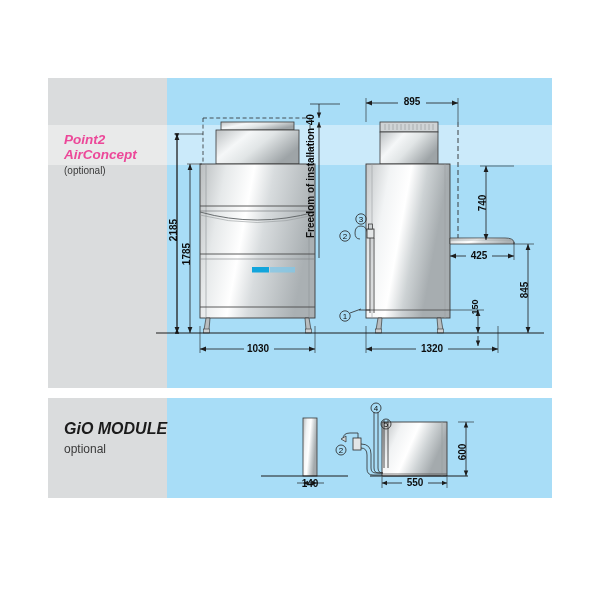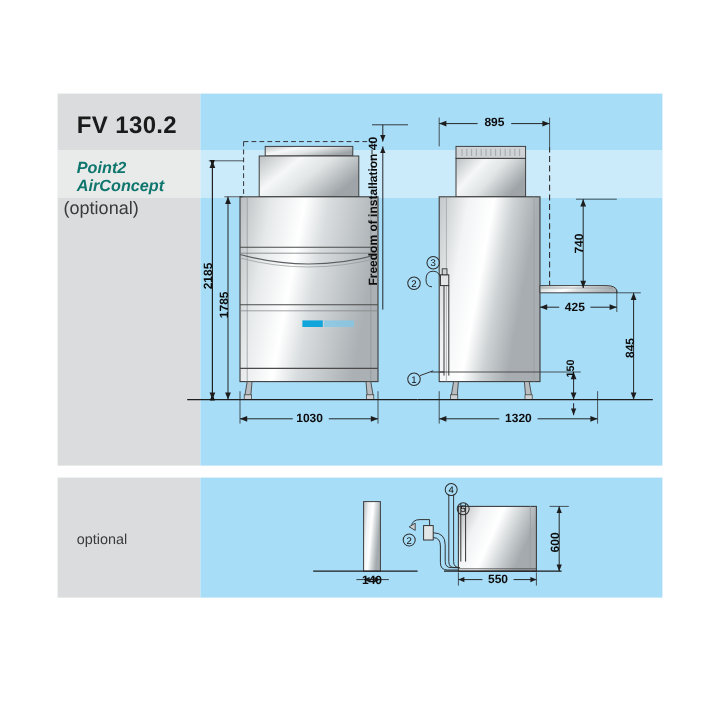--- a/index.html
+++ b/index.html
@@ -58,29 +58,29 @@
     color: #1b1b1b;
     letter-spacing: 0.3px;
     white-space: nowrap;
   }
   .title-sub1, .title-sub2 {
     position: absolute;
     left: 16px;
     font-style: italic;
     font-weight: bold;
     font-size: 13.5px;
-    color: #0f766e;
+    color: #ec4899;
     white-space: nowrap;
   }
   .title-sub1 { top: 54px; }
   .title-sub2 { top: 69px; font-style: italic; }
   .title-note {
     position: absolute;
-    left: 5px; top: 87px;
-    font-size: 15px;
+    left: 16px; top: 87px;
+    font-size: 10px;
     color: #3a3a3a;
     white-space: nowrap;
   }
   .gio-title {
     position: absolute;
     left: 16px; top: 22px;
     font-style: italic;
     font-weight: bold;
     font-size: 16px;
     color: #1b1b1b;
@@ -122,21 +122,20 @@
 </head>
 <body>
 
 <div id="page">
 
   <div class="panel" id="panel-main">
     <div class="panel-gray"></div>
     <div class="panel-blue"></div>
     <div class="band"></div>
 
-    <div class="title-model">FV 130.2</div>
     <div class="title-sub1">Point2</div>
     <div class="title-sub2">AirConcept</div>
     <div class="title-note">(optional)</div>
 
     <svg class="draw" viewBox="0 0 504 310">
       <defs>
         <linearGradient id="steel" x1="0" y1="0" x2="1" y2="0.25">
           <stop offset="0%" stop-color="#b9bdbf"></stop>
           <stop offset="22%" stop-color="#e6e9ea"></stop>
           <stop offset="45%" stop-color="#ffffff"></stop>
@@ -328,20 +327,21 @@
       <path d="M430,268 l-2.2,-5.5 l4.4,0 z" fill="#1d1d1d"></path>
       <rect x="368" y="264" width="32" height="13" fill="#a8ddf7"></rect>
       <text class="dimtext" x="384" y="274" text-anchor="middle">1320</text>
     </svg>
   </div>
 
   <div class="panel" id="panel-gio">
     <div class="panel-gray"></div>
     <div class="panel-blue"></div>
 
+    <div class="gio-title">GiO MODULE</div>
     <div class="gio-note">optional</div>
 
     <svg class="draw" viewBox="0 0 504 100">
       <defs>
         <linearGradient id="steelg" x1="0" y1="0" x2="0.95" y2="0.35">
           <stop offset="0%" stop-color="#b6babc"></stop>
           <stop offset="30%" stop-color="#f1f3f4"></stop>
           <stop offset="55%" stop-color="#ffffff"></stop>
           <stop offset="78%" stop-color="#cdd2d4"></stop>
           <stop offset="100%" stop-color="#a4aaad"></stop>

